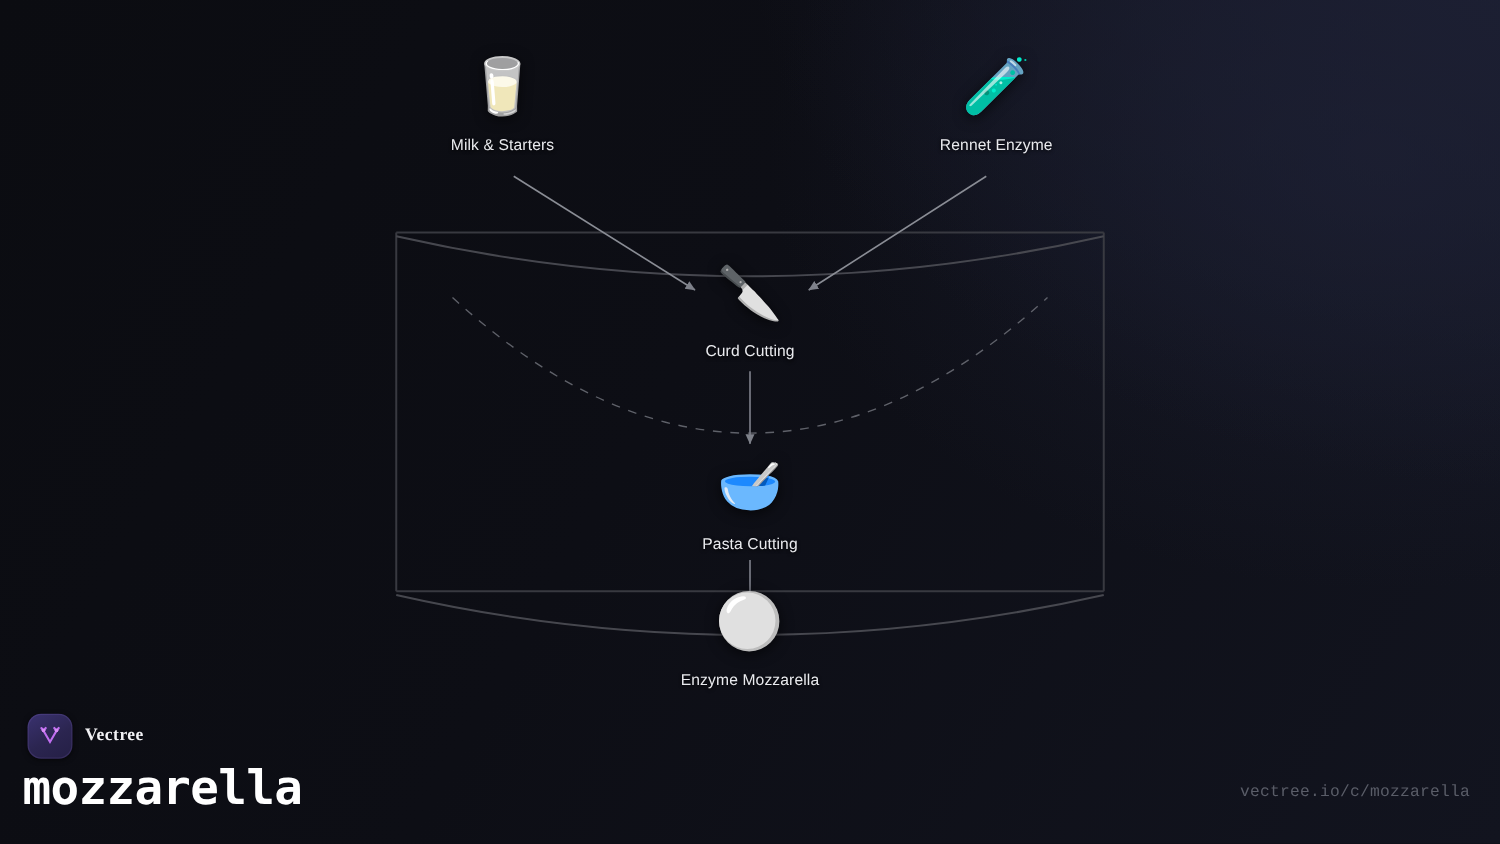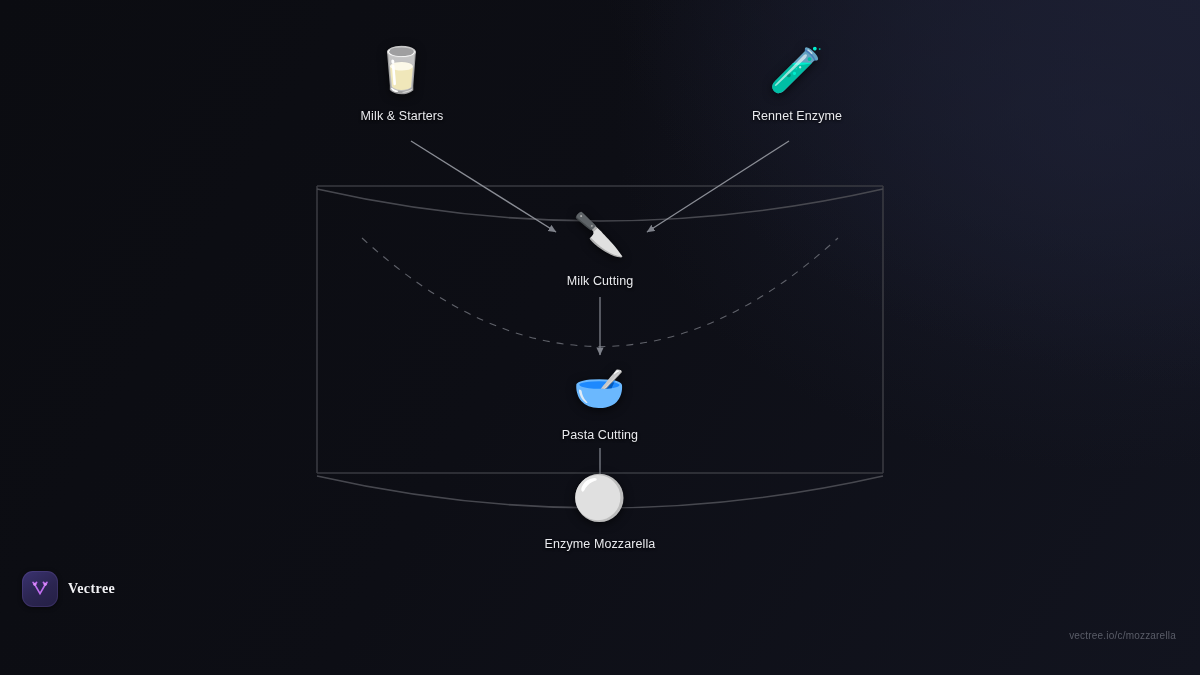--- a/index.html
+++ b/index.html
@@ -77,22 +77,22 @@
     left:18px; top:52px;
     font-family:"DejaVu Sans Mono","Liberation Mono",monospace;
     font-size:38px;
     font-weight:bold;
     color:#ffffff;
     letter-spacing:-0.5px;
   }
   #url {
     position:absolute;
     right:24px; bottom:34px;
-    font-family:Liberation Sans, sans-serif;
-    font-size:10px;
+    font-family:Liberation Mono, monospace;
+    font-size:13px;
     color:#5a5d68;
     letter-spacing:0.2px;
   }
 </style>
 </head>
 <body>
 
 <div id="stage">
 
   <svg id="graph-svg" viewBox="0 0 1200 675" xmlns="http://www.w3.org/2000/svg">
@@ -126,21 +126,21 @@
     <span class="node-label">Milk &amp; Starters</span>
   </div>
 
   <div class="node" style="left:797px; top:42px;">
     <span class="node-emoji">🧪</span>
     <span class="node-label">Rennet Enzyme</span>
   </div>
 
   <div class="node" style="left:600px; top:207px;">
     <span class="node-emoji small">🔪</span>
-    <span class="node-label">Milk Cutting</span>
+    <span class="node-label">Curd Cutting</span>
   </div>
 
   <div class="node" style="left:600px; top:361px;">
     <span class="node-emoji small">🥣</span>
     <span class="node-label">Pasta Cutting</span>
   </div>
 
   <div class="node" style="left:600px; top:470px;">
     <span class="node-emoji">⚪</span>
     <span class="node-label">Enzyme Mozzarella</span>
@@ -160,17 +160,18 @@
           </g>
           <g fill="#d98bf7">
             <circle cx="5.8" cy="6.2" r="1.5"></circle>
             <circle cx="16.2" cy="6.2" r="1.5"></circle>
           </g>
         </svg>
       </div>
       <span id="brand-name">Vectree</span>
     </div>
 
+    <div id="slug">mozzarella</div>
 
     <div id="url">vectree.io/c/mozzarella</div>
   </div>
 
 </div>
 
 </body></html>

